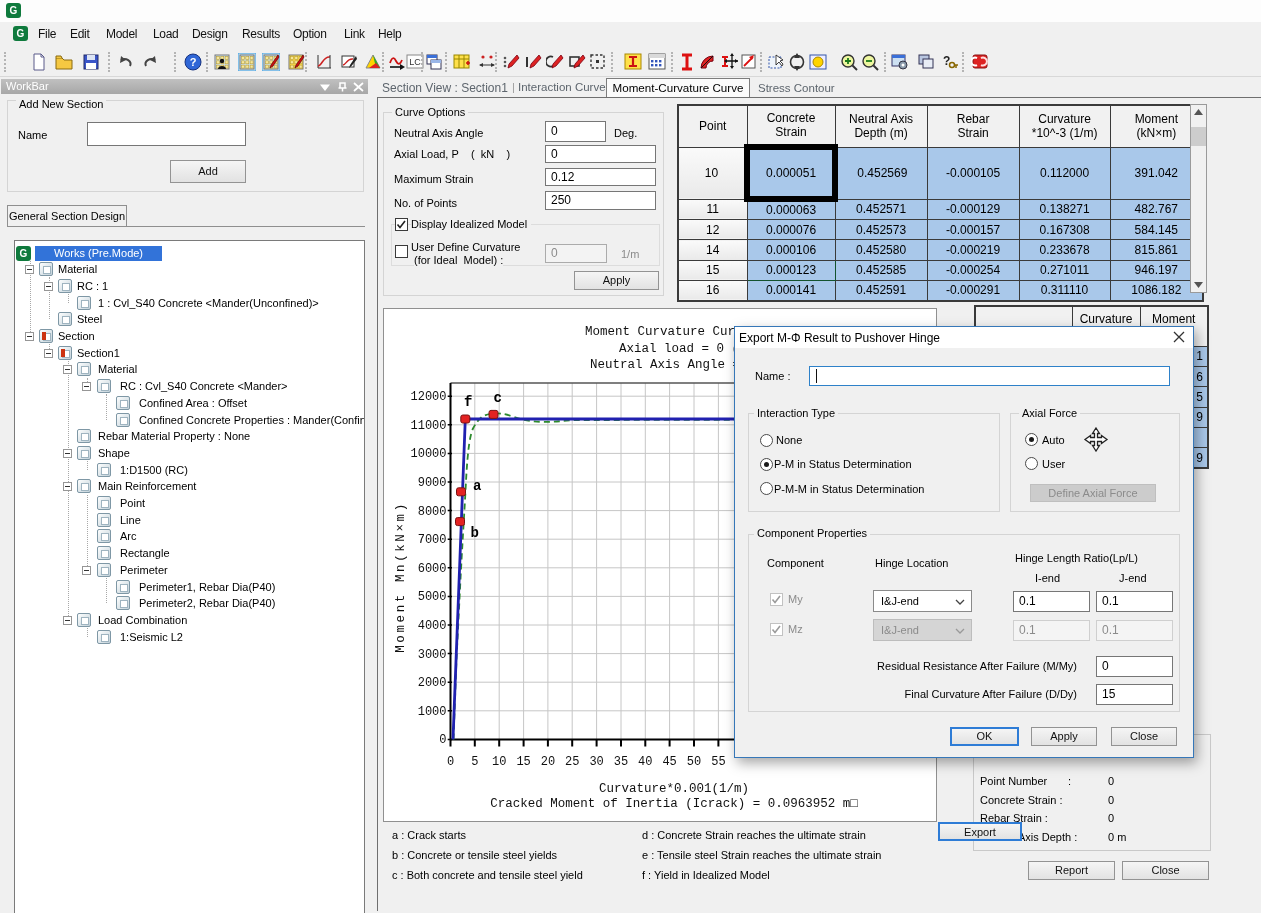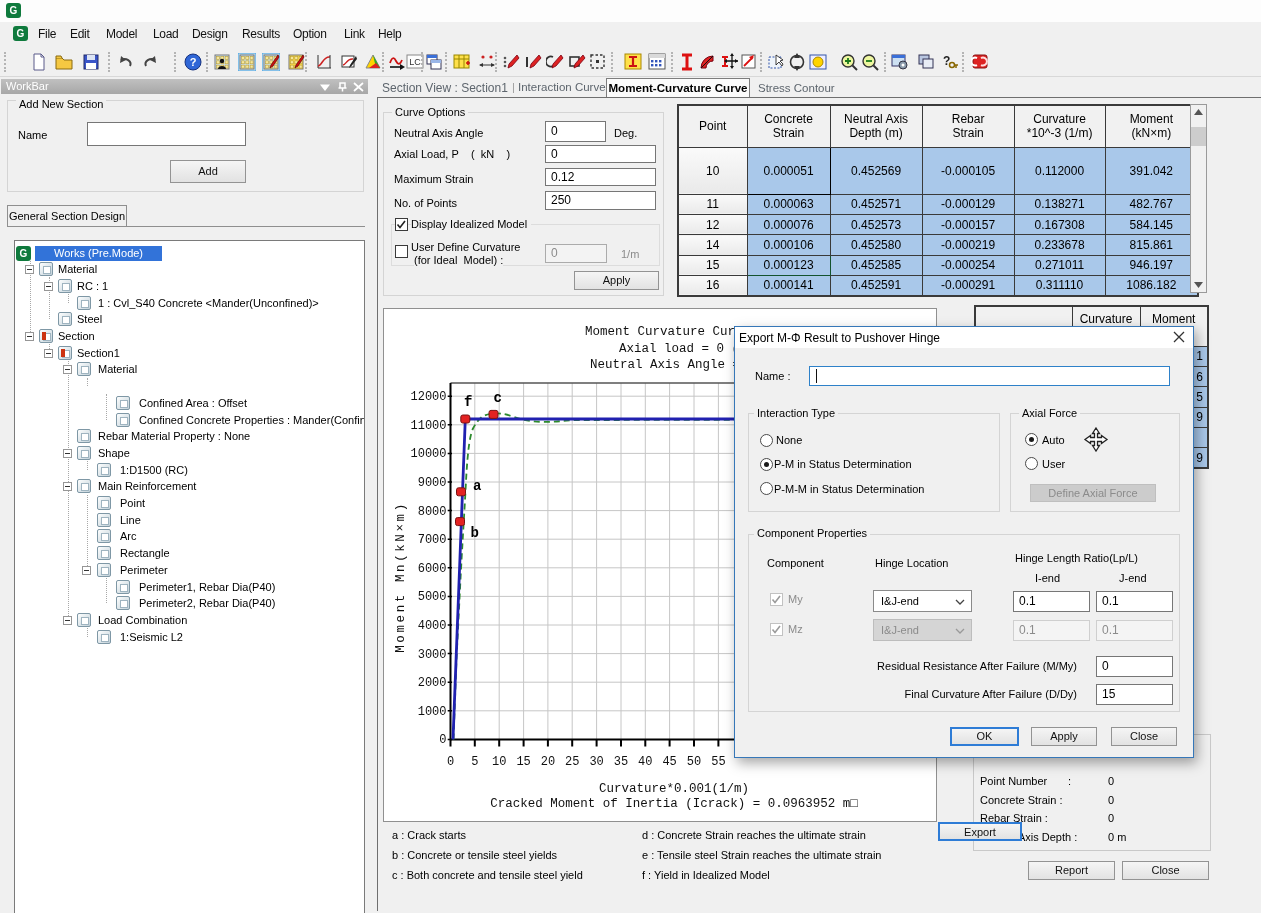--- a/index.html
+++ b/index.html
@@ -344,20 +344,25 @@
         </div>
         <div class="tree-row" style="left:0;top:103.7px;width:356px">
           <span class="texp" style="left:29px;top:4px"></span>
           <span class="ticon red" style="left:43px;top:1px"></span>
           <span class="ab" style="left:62px;top:2px">Section1</span>
         </div>
         <div class="tree-row" style="left:0;top:120.4px;width:356px">
           <span class="texp" style="left:48px;top:4px"></span>
           <span class="ticon" style="left:62px;top:1px"></span>
           <span class="ab" style="left:83px;top:2px">Material</span>
+        </div>
+        <div class="tree-row" style="left:0;top:137.1px;width:356px">
+          <span class="texp" style="left:67px;top:4px"></span>
+          <span class="ticon" style="left:82px;top:1px"></span>
+          <span class="ab" style="left:105px;top:2px">RC : Cvl_S40 Concrete &lt;Mander&gt;</span>
         </div>
         <div class="tree-row" style="left:0;top:153.8px;width:356px">
           <span class="ticon" style="left:101px;top:1px"></span>
           <span class="ab" style="left:124px;top:2px">Confined Area : Offset</span>
         </div>
         <div class="tree-row" style="left:0;top:170.5px;width:356px">
           <span class="ticon" style="left:101px;top:1px"></span>
           <span class="ab" style="left:124px;top:2px">Confined Concrete Properties : Mander(Confin.</span>
         </div>
         <div class="tree-row" style="left:0;top:187.2px;width:356px">
@@ -450,21 +455,21 @@
           <tr style="height:42px">
             <td style="width:69px;border:1px solid #3a3a3a;text-align:center;background:#f1f1f1;line-height:14px">Point</td>
             <td style="width:75px;border:1px solid #3a3a3a;text-align:center;background:#f1f1f1;line-height:14px">Concrete<br>Strain</td>
             <td style="width:92px;border:1px solid #3a3a3a;text-align:center;background:#f1f1f1;line-height:14px">Neutral Axis<br>Depth (m)</td>
             <td style="width:92px;border:1px solid #3a3a3a;text-align:center;background:#f1f1f1;line-height:14px">Rebar<br>Strain</td>
             <td style="width:91px;border:1px solid #3a3a3a;text-align:center;background:#f1f1f1;line-height:14px">Curvature<br>*10^-3 (1/m)</td>
             <td style="width:93px;border:1px solid #3a3a3a;text-align:center;background:#f1f1f1;line-height:14px">Moment<br>(kN×m)</td>
           </tr>
           <tr style="height:20.35px">
             <td style="border:1px solid #3a3a3a;text-align:center;background:linear-gradient(#fafafa,#e9e9e9);padding:0">10</td>
-            <td style="border:1px solid #000000;text-align:center;background:#a9c8ea;padding:16px">0.000051</td>
+            <td style="border:6px solid #000000;text-align:center;background:#a9c8ea;padding:16px">0.000051</td>
             <td style="border:1px solid #3a3a3a;text-align:center;background:#a9c8ea;padding:0">0.452569</td>
             <td style="border:1px solid #3a3a3a;text-align:center;background:#a9c8ea;padding:0">-0.000105</td>
             <td style="border:1px solid #3a3a3a;text-align:center;background:#a9c8ea;padding:0">0.112000</td>
             <td style="border:1px solid #3a3a3a;text-align:center;background:#a9c8ea;padding:0">391.042</td>
           </tr>
           <tr style="height:20.35px">
             <td style="border:1px solid #3a3a3a;text-align:center;background:linear-gradient(#fafafa,#e9e9e9);padding:0">11</td>
             <td style="border:1px solid #3a3a3a;text-align:center;background:#a9c8ea;padding:0">0.000063</td>
             <td style="border:1px solid #3a3a3a;text-align:center;background:#a9c8ea;padding:0">0.452571</td>
             <td style="border:1px solid #3a3a3a;text-align:center;background:#a9c8ea;padding:0">-0.000129</td>
@@ -620,21 +625,21 @@
       <span class="lbl" style="left:730px;top:733px">0 m</span>
       <div class="btn" style="left:560px;top:724px;width:84px;height:19px;line-height:16px;border:2px solid #2e7cd6">Export</div>
       <div class="btn" style="left:650px;top:763px;width:87px;height:19px;line-height:17px">Report</div>
       <div class="btn" style="left:744px;top:763px;width:87px;height:19px;line-height:17px">Close</div>
     </div>
 
 <div class="ab" style="left:375px;top:78px;width:886px;height:19px;background:#f0f0f0">
  <span class="ab nw" style="left:7px;top:3px;color:#5d656d;font-size:12px">Section View : Section1</span>
  <span class="ab nw" style="left:137px;top:3px;color:#9a9a9a">|</span>
  <span class="ab nw" style="left:143px;top:3px;color:#5d656d;font-size:11.5px">Interaction Curve</span>
- <div class="ab nw" style="left:231px;top:0px;width:144px;height:19px;background:#fbfbfb;border:1px solid #7d7d7d;border-bottom:none;text-align:center;font-weight:bold;line-height:18px;font-size:11.6px">Moment-Curvature Curve</div>
+ <div class="ab nw" style="left:231px;top:0px;width:144px;height:19px;background:#fbfbfb;border:1px solid #7d7d7d;border-bottom:none;text-align:center;font-weight:normal;line-height:18px;font-size:11.6px">Moment-Curvature Curve</div>
  <span class="ab nw" style="left:383px;top:4px;color:#5d656d;font-size:11.5px">Stress Contour</span>
 </div>
 
 <div class="ab" style="left:734px;top:326px;width:460px;height:432px;background:#f0f0f0;border:1px solid #3677b8;box-shadow:3px 5px 12px rgba(0,0,0,0.35)">
       <div class="ab" style="left:0;top:0;width:458px;height:21px;background:#fff"></div>
       <span class="lbl" style="left:4px;top:4px;font-size:12px">Export M-Φ Result to Pushover Hinge</span>
       <svg class="ab" style="left:438px;top:4px" width="12" height="12">
         <path d="M1 1 L11 11 M11 1 L1 11" stroke="#333" stroke-width="1.3"></path>
       </svg>
       <span class="lbl" style="left:20px;top:43px">Name :</span>

